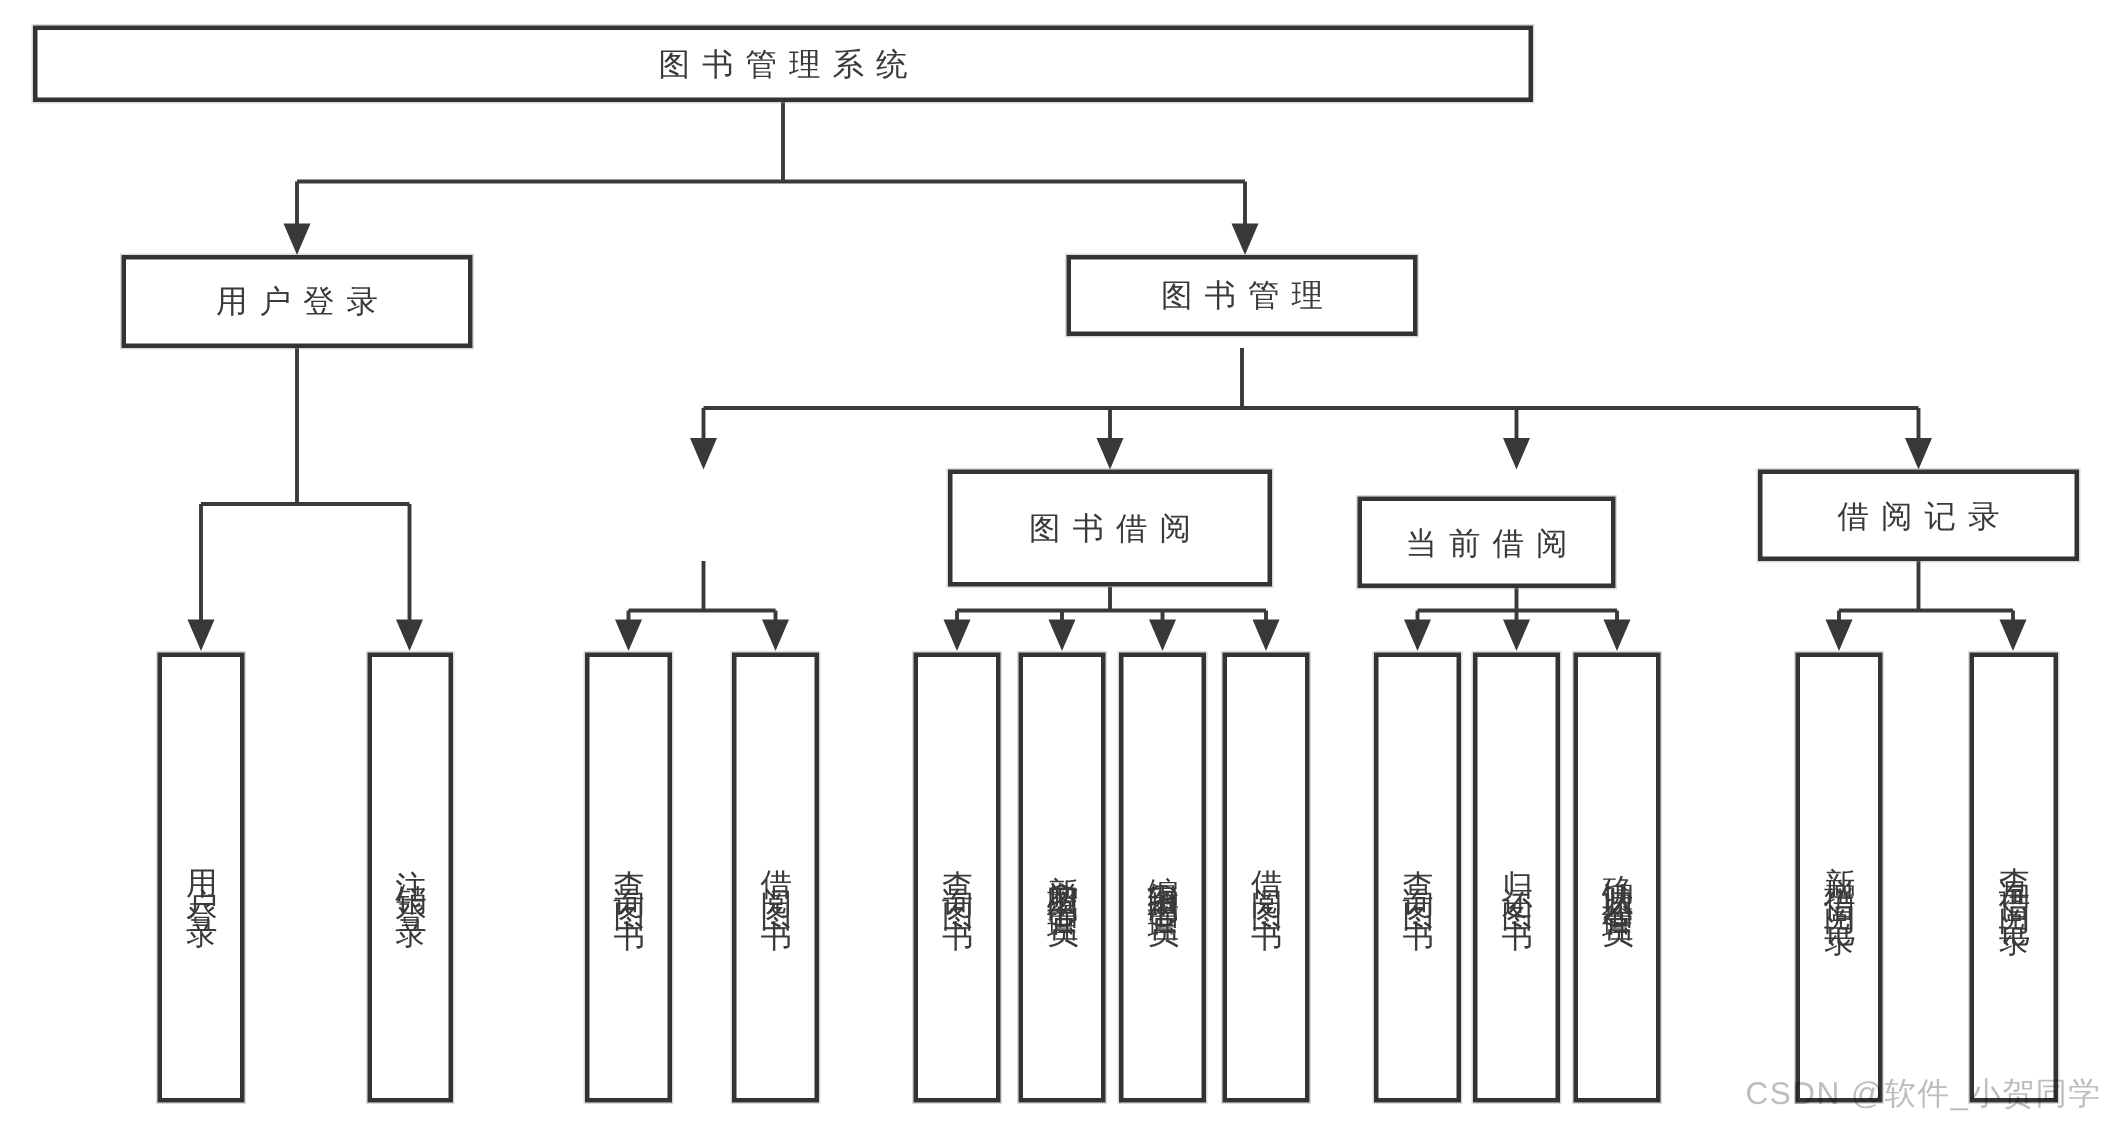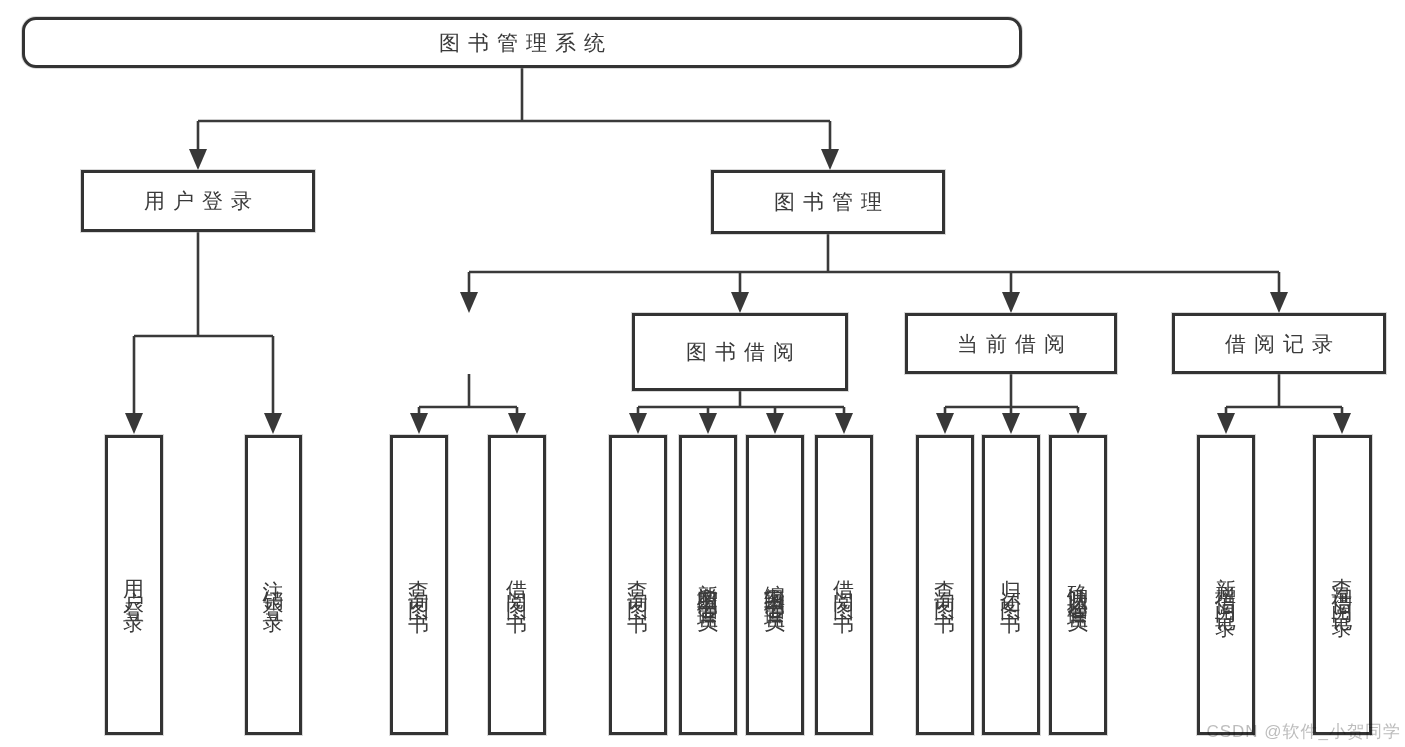--- a/index.html
+++ b/index.html
@@ -33,21 +33,21 @@
     writing-mode:vertical-rl;
     text-orientation:mixed;
     font-size:21px;
     letter-spacing:11px;
     line-height:1;
     white-space:nowrap;
   }
   #watermark{
     position:absolute;
     right:4px;bottom:4px;
-    font-size:17px;
+    font-size:21px;
     color:#bdbdbd;
     mix-blend-mode:multiply;
     z-index:3;
     white-space:nowrap;
     letter-spacing:1px;
   }
 </style>
 </head>
 <body>
 
@@ -108,35 +108,35 @@
     <polygon points="1078,434 1069,413 1087,413"></polygon>
 
     <line x1="1279" y1="374" x2="1279" y2="407"></line>
     <line x1="1226" y1="407" x2="1342" y2="407"></line>
     <line x1="1226" y1="407" x2="1226" y2="428"></line>
     <line x1="1342" y1="407" x2="1342" y2="428"></line>
     <polygon points="1226,434 1217,413 1235,413"></polygon>
     <polygon points="1342,434 1333,413 1351,413"></polygon>
   </svg>
 
-  <div class="node" style="left:22px;top:17px;width:1000px;height:51px;border-radius:14px;">
+  <div class="node" style="left:22px;top:17px;width:1000px;height:51px;">
     <span class="hlabel">图书管理系统</span>
   </div>
 
   <div class="node" style="left:81px;top:170px;width:234px;height:62px;">
     <span class="hlabel">用户登录</span>
   </div>
-  <div class="node" style="left:711px;top:170px;width:234px;height:64px;">
+  <div class="node" style="left:711px;top:170px;width:234px;height:54px;">
     <span class="hlabel">图书管理</span>
   </div>
 
   <div class="node" style="left:632px;top:313px;width:216px;height:78px;">
     <span class="hlabel">图书借阅</span>
   </div>
-  <div class="node" style="left:905px;top:313px;width:212px;height:61px;">
+  <div class="node" style="left:905px;top:331px;width:172px;height:61px;">
     <span class="hlabel">当前借阅</span>
   </div>
   <div class="node" style="left:1172px;top:313px;width:214px;height:61px;">
     <span class="hlabel">借阅记录</span>
   </div>
 
   <div class="node leaf" style="left:105px;top:435px;width:58px;height:300px;">
     <span class="vlabel">用户登录</span>
   </div>
   <div class="node leaf" style="left:245px;top:435px;width:57px;height:300px;">

